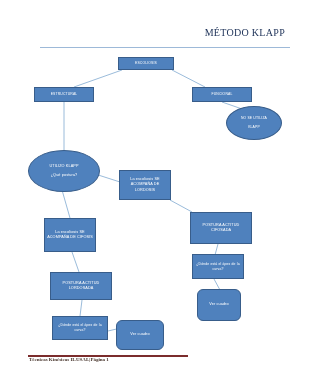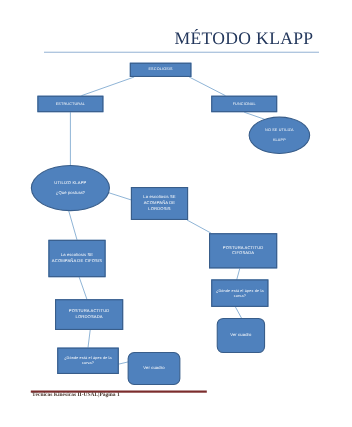--- a/index.html
+++ b/index.html
@@ -20,21 +20,21 @@
   }
 
   
   #doc-title {
     position: absolute;
     left: 0;
     top: 27px;
     width: 285px;
     text-align: right;
     font-family: "Liberation Serif", serif;
-    font-size: 16px;
+    font-size: 10px;
     letter-spacing: 0.3px;
     color: #23375c;
     white-space: nowrap;
   }
   #header-rule {
     position: absolute;
     left: 40px;
     top: 47px;
     width: 250px;
     height: 1px;

